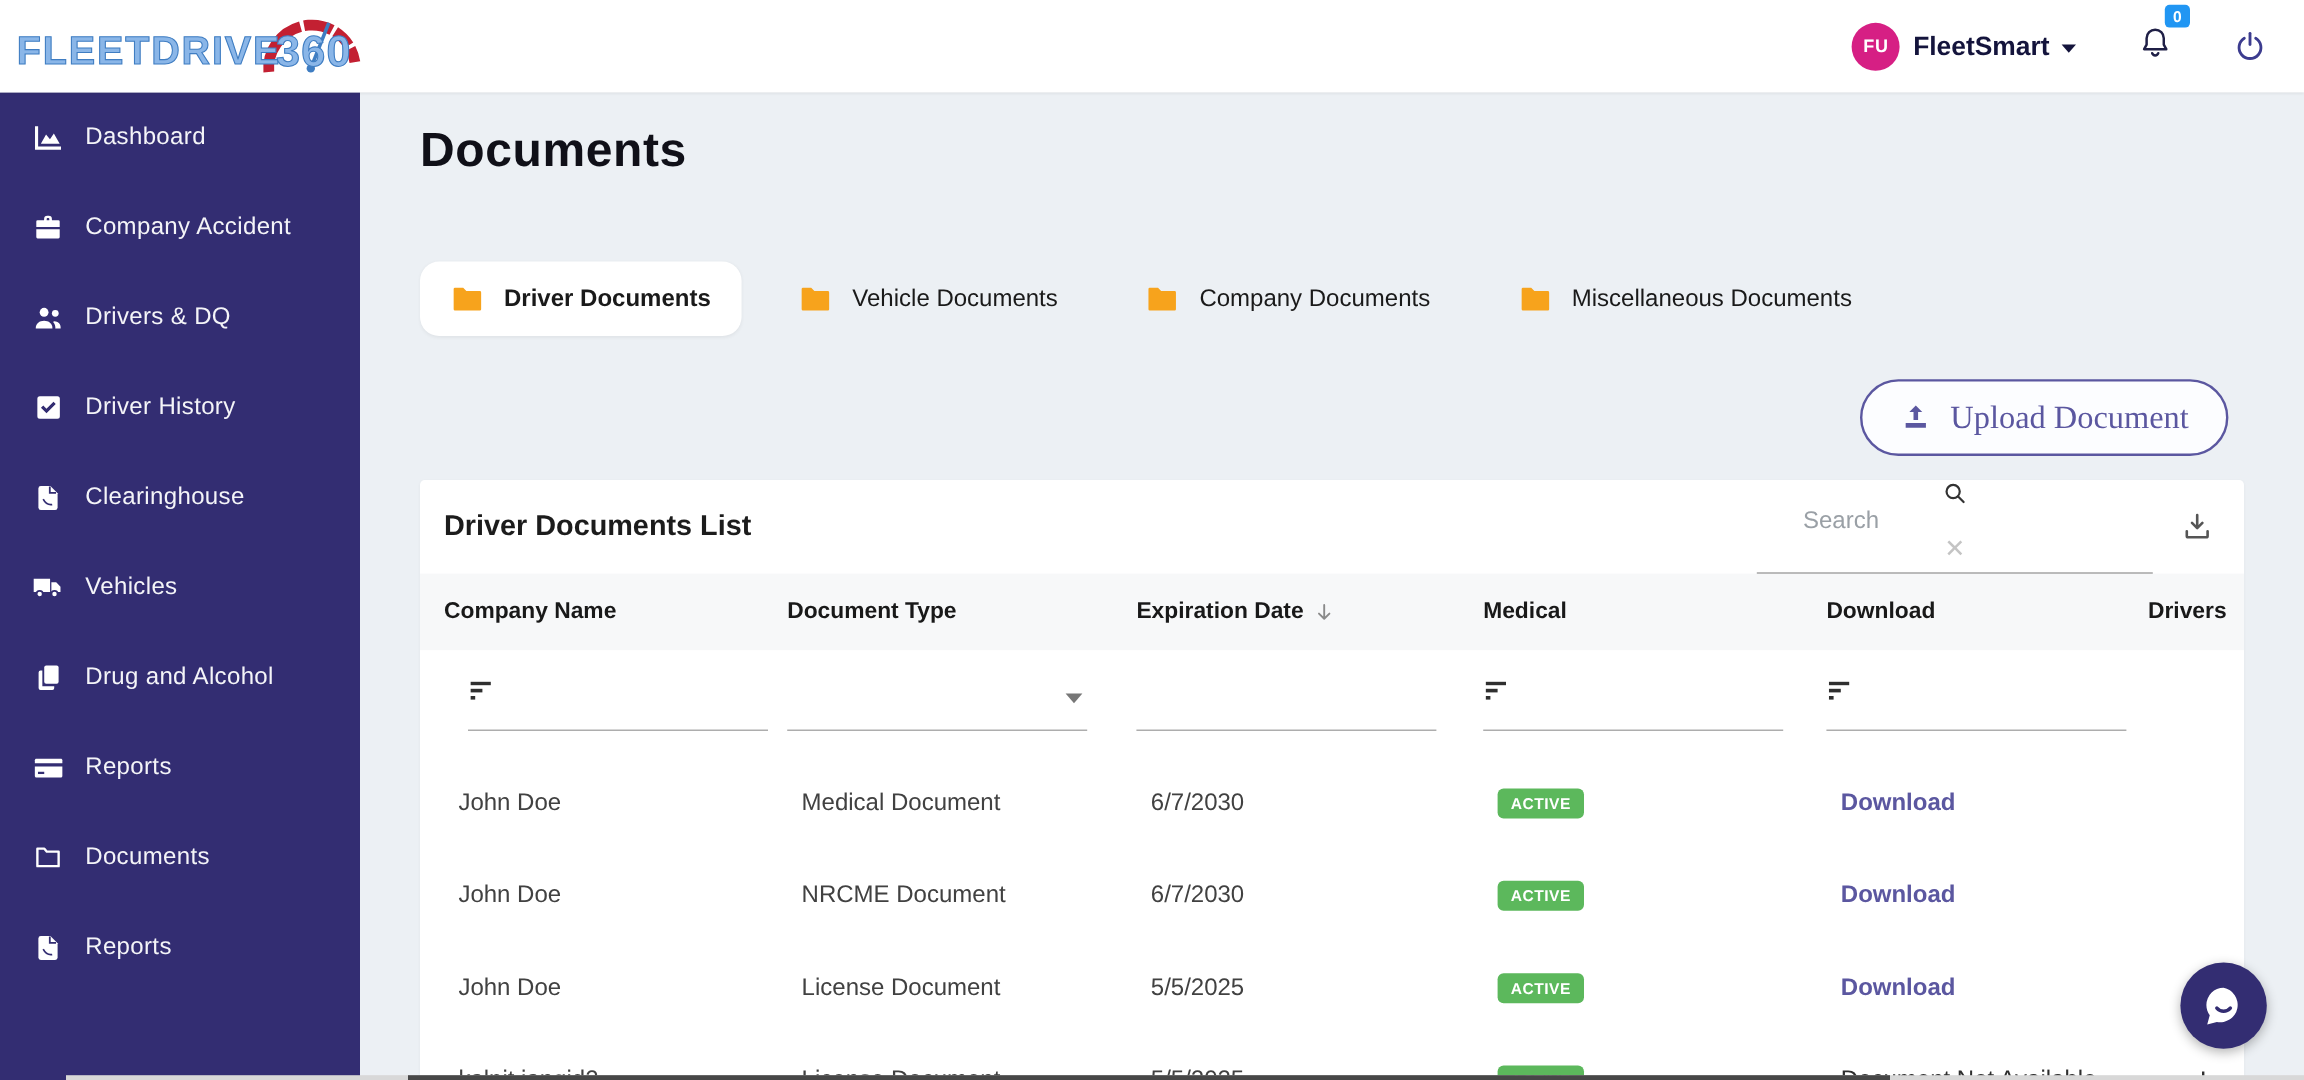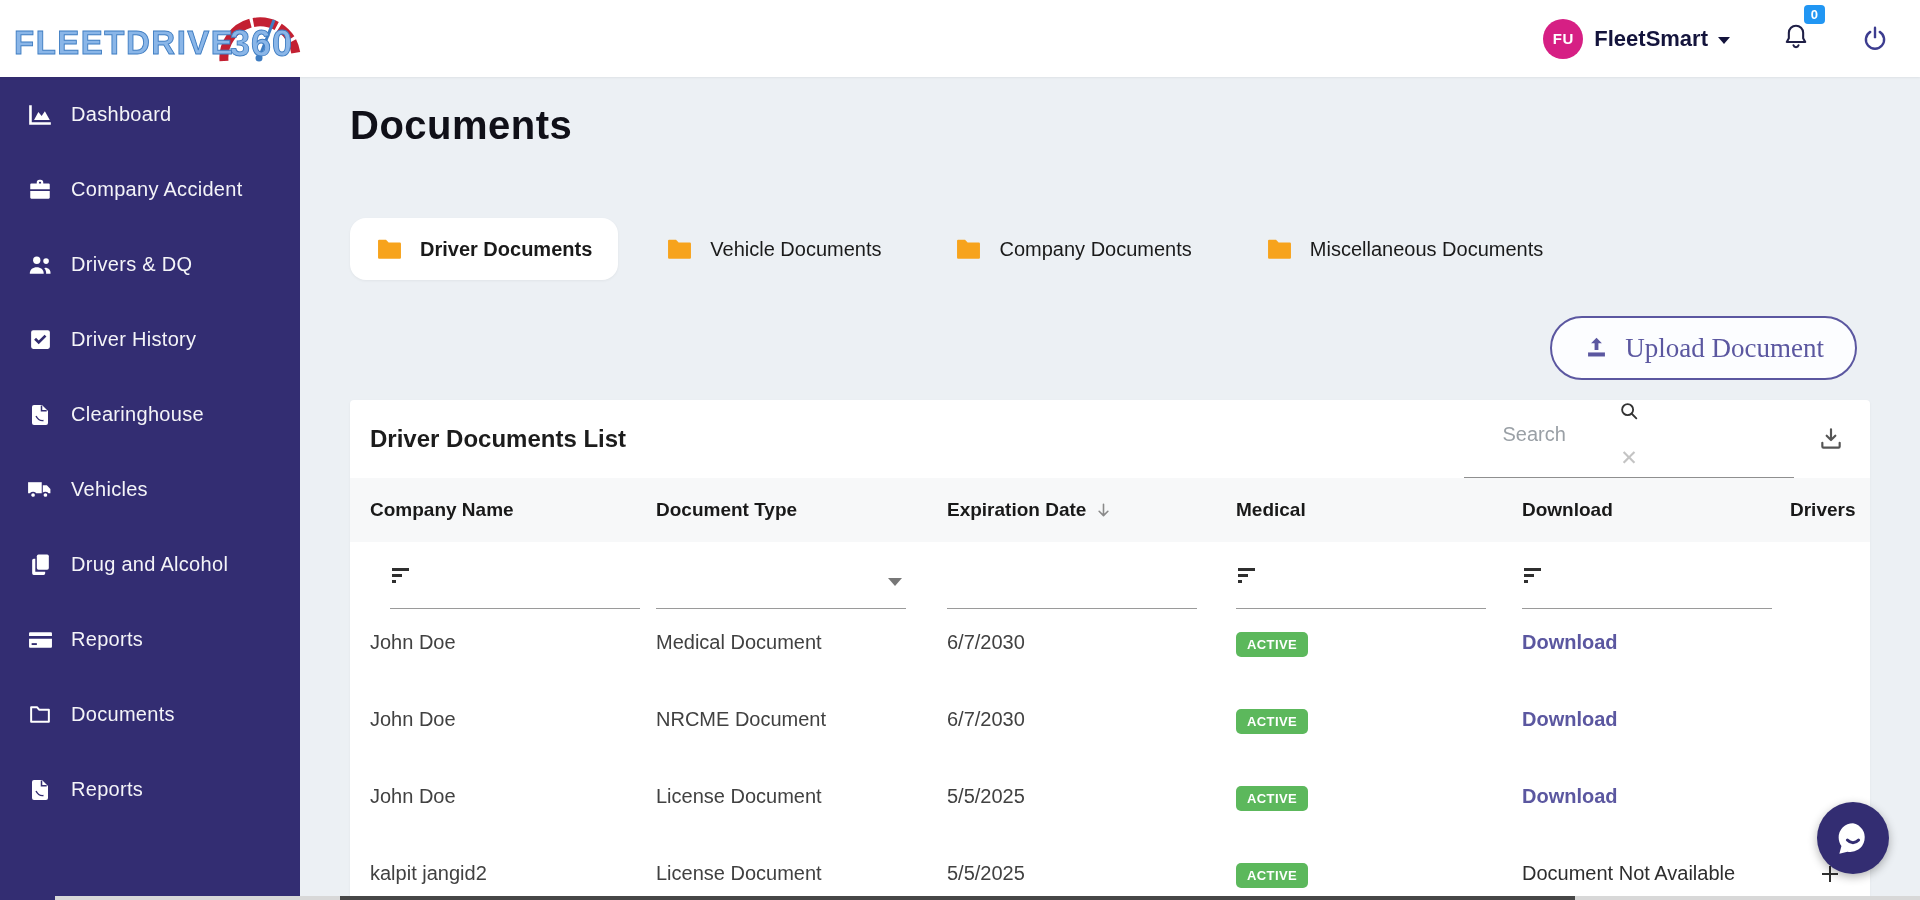--- a/index.html
+++ b/index.html
@@ -63,21 +63,21 @@
   .c6{flex:1;}
   .th-sort{display:inline-flex;align-items:center;gap:8px;}
   .c6.th{text-align:right;padding-right:24px;box-sizing:border-box;}
 
   .filter-row{height:89px;display:flex;align-items:flex-start;background:#fff;}
   .fbox{position:relative;width:250px;height:48px;margin-top:18px;border-bottom:1.5px solid #9a9a9a;}
   .ficon{position:absolute;left:2px;top:8px;}
   .fcaret{position:absolute;right:4px;top:18px;width:0;height:0;border-left:7px solid transparent;
           border-right:7px solid transparent;border-top:8px solid #777;}
 
-  .trow{height:77px;display:flex;align-items:flex-start;font-size:20px;color:#414141;}
+  .trow{height:77px;display:flex;align-items:center;font-size:20px;color:#414141;padding-left:12px;}
   .badge{display:inline-block;background:#5cb85c;color:#fff;font-size:13px;font-weight:700;
          letter-spacing:.4px;padding:5px 11px;border-radius:5px;}
   .dl{font-size:20px;font-weight:700;color:#5b57a0;cursor:pointer;text-decoration:none;}
   .na{font-size:20px;color:#2e2e2e;}
   .plus-btn{display:flex;justify-content:center;align-items:center;width:100%;cursor:pointer;}
 
   
   .chat-fab{position:absolute;left:1817px;top:802px;width:72px;height:72px;border-radius:50%;background:#332d72;
           z-index:10;display:flex;align-items:center;justify-content:center;box-shadow:0 3px 10px rgba(0,0,0,.3);cursor:pointer;}
   .hscroll{position:absolute;bottom:0;left:55px;right:0;height:4px;background:#d8d8d8;z-index:9;}

